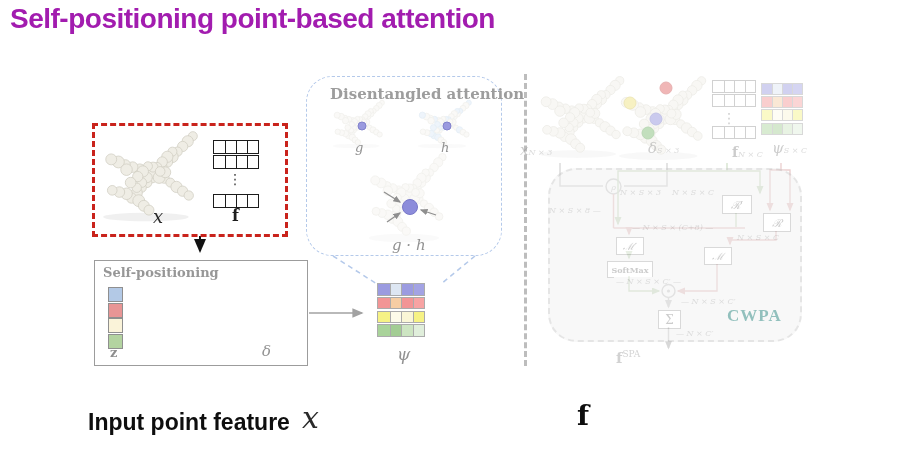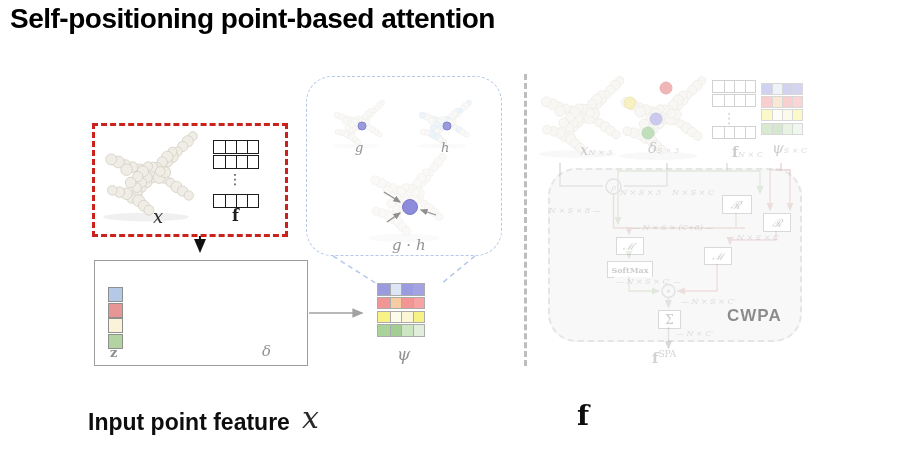--- a/index.html
+++ b/index.html
@@ -2,36 +2,36 @@
 <html style="--red-dash: #c9231c; --blue-dash: #b4c9ea;"><head>
 <meta charset="utf-8">
 <style>
   html,body{margin:0;padding:0;background:#fff;}
   .canvas{position:relative;width:915px;height:453px;background:#ffffff;overflow:hidden;
           font-family:"Liberation Sans",sans-serif;}
   .abs{position:absolute;}
   svg.art{position:absolute;left:0;top:0;z-index:1;}
   .lbl{position:absolute;z-index:3;white-space:nowrap;}
   .serif{font-family:"DejaVu Serif",serif;}
-  .page-title{left:10px;top:3px;font-size:28px;font-weight:bold;color:#000000;letter-spacing:-0.5px;}
+  .page-title{left:10px;top:3px;font-size:28px;font-weight:bold;color:#a21caf;letter-spacing:-0.5px;}
   
   .red-box{left:92px;top:123px;width:190px;height:108px;border:3px dashed var(--red-dash);z-index:2;}
   .sp-box{left:94px;top:260px;width:212px;height:104px;border:1.5px solid #9c9c9c;background:#fff;z-index:2;}
   .sp-title{left:103px;top:265px;font-weight:bold;font-size:13px;color:#979797;z-index:3;}
   .dis-box{left:306px;top:76px;width:194px;height:178px;border:1.6px dashed var(--blue-dash);border-radius:26px;z-index:2;}
   .dis-title{left:330px;top:85px;font-weight:bold;font-size:15px;color:#9d9d9d;z-index:3;}
   .math{font-family:"DejaVu Serif",serif;font-style:italic;color:#2a2a2a;}
   .math-gray{font-family:"DejaVu Serif",serif;font-style:italic;color:#929292;}
   .divider{left:524px;top:74px;width:0;height:292px;border-left:3px dashed #bdbdbd;z-index:2;}
   .fade{position:absolute;left:0;top:0;width:915px;height:453px;opacity:0.45;z-index:2;pointer-events:none;}
   .cwpa-box{left:548px;top:168px;width:250px;height:170px;background:#f0f0f0;border:2px dashed #c6c6c6;border-radius:28px;}
   .node{position:absolute;background:#fff;border:1.5px solid #adadad;display:flex;align-items:center;justify-content:center;
         font-family:"DejaVu Serif",serif;font-style:italic;color:#8f8f8f;z-index:3;}
   .dim{position:absolute;font-family:"DejaVu Serif",serif;font-style:italic;font-size:8px;color:#b2b2b2;white-space:nowrap;z-index:3;}
-  .cwpa-title{left:727px;top:306px;font-family:Liberation Sans, sans-serif;font-weight:bold;font-size:17px;color:#000000;letter-spacing:1px;z-index:3;}
+  .cwpa-title{left:727px;top:306px;font-family:Liberation Serif, serif;font-weight:bold;font-size:17px;color:#0f766e;letter-spacing:1px;z-index:3;}
   .foot{font-weight:bold;font-size:23px;color:#0e0e0e;}
   .strip{position:absolute;display:flex;z-index:3;}
   .strip .cell{box-sizing:border-box;}
   .vdots{position:absolute;z-index:3;color:#444;font-size:14px;line-height:1;}
   .sub{font-style:italic;font-size:8px;color:#b0b0b0;font-family:"DejaVu Serif",serif;}
 </style>
 </head>
 <body>
 
 <div class="canvas">
@@ -526,30 +526,32 @@
       <div class="strip" style="left: 213px; top: 194px; border: 1.5px solid rgb(28, 28, 28);">
         <div class="cell" style="width: 11px; height: 12px; background: rgb(255, 255, 255);"></div>
         <div class="cell" style="width: 11px; height: 12px; background: rgb(255, 255, 255); border-left: 1.5px solid rgb(28, 28, 28);"></div>
         <div class="cell" style="width: 11px; height: 12px; background: rgb(255, 255, 255); border-left: 1.5px solid rgb(28, 28, 28);"></div>
         <div class="cell" style="width: 11px; height: 12px; background: rgb(255, 255, 255); border-left: 1.5px solid rgb(28, 28, 28);"></div>
       </div>
     </div>
   <div class="vdots" style="left:228px;top:172px;">⋮</div>
 
   <div class="abs sp-box"></div>
+  <div class="lbl sp-title serif">Self-positioning</div>
   <div id="z-squares">
       <div class="abs" style="left: 108px; top: 287px; width: 13px; height: 13px; background: rgb(179, 201, 230); border: 1.5px solid rgb(143, 143, 143); z-index: 3;"></div>
       <div class="abs" style="left: 108px; top: 302.5px; width: 13px; height: 13px; background: rgb(232, 149, 149); border: 1.5px solid rgb(143, 143, 143); z-index: 3;"></div>
       <div class="abs" style="left: 108px; top: 318px; width: 13px; height: 13px; background: rgb(250, 243, 217); border: 1.5px solid rgb(143, 143, 143); z-index: 3;"></div>
       <div class="abs" style="left: 108px; top: 333.5px; width: 13px; height: 13px; background: rgb(179, 211, 160); border: 1.5px solid rgb(143, 143, 143); z-index: 3;"></div>
     </div>
   <div class="lbl serif" style="left:110px;top:345px;font-size:13px;font-weight:bold;color:#8f8f8f;">z</div>
   <div class="lbl math-gray" style="left:262px;top:342px;font-size:15px;">δ</div>
 
   <div class="abs dis-box"></div>
+  <div class="lbl dis-title serif">Disentangled attention</div>
   <div class="lbl math-gray" style="left:355px;top:140px;font-size:13px;">g</div>
   <div class="lbl math-gray" style="left:441px;top:140px;font-size:13px;">h</div>
   <div class="lbl math-gray" style="left:392px;top:236px;font-size:15px;">g · h</div>
 
   <div id="psi-grid">
       <div class="strip" style="left: 377px; top: 283px; border: 1.5px solid rgb(171, 171, 171);">
         <div class="cell" style="width: 11.5px; height: 10.5px; background: rgb(155, 155, 224);"></div>
         <div class="cell" style="width: 11.5px; height: 10.5px; background: rgb(221, 230, 242); border-left: 1.5px solid rgb(171, 171, 171);"></div>
         <div class="cell" style="width: 11.5px; height: 10.5px; background: rgb(155, 155, 224); border-left: 1.5px solid rgb(171, 171, 171);"></div>
         <div class="cell" style="width: 11.5px; height: 10.5px; background: rgb(163, 163, 228); border-left: 1.5px solid rgb(171, 171, 171);"></div>
@@ -571,21 +573,21 @@
         <div class="cell" style="width: 11.5px; height: 10.5px; background: rgb(163, 205, 148); border-left: 1.5px solid rgb(171, 171, 171);"></div>
         <div class="cell" style="width: 11.5px; height: 10.5px; background: rgb(205, 229, 194); border-left: 1.5px solid rgb(171, 171, 171);"></div>
         <div class="cell" style="width: 11.5px; height: 10.5px; background: rgb(224, 238, 219); border-left: 1.5px solid rgb(171, 171, 171);"></div>
       </div>
     </div>
   <div class="lbl math-gray" style="left:397px;top:344px;font-size:17px;">ψ</div>
 
   <div class="abs divider"></div>
 
   <div class="fade">
-    <div class="lbl" style="left:580px;top:141px;">
+    <div class="lbl" style="left:520px;top:141px;">
       <span class="math-gray" style="font-size:15px;">x</span><span class="sub">N × 3</span>
     </div>
     <div class="lbl" style="left:648px;top:139px;">
       <span class="math-gray" style="font-size:15px;">δ</span><span class="sub">S × 3</span>
     </div>
     <div class="lbl" style="left:732px;top:143px;">
       <span class="serif" style="font-size:14px;font-weight:bold;color:#909090;">f</span><span class="sub">N × C</span>
     </div>
     <div class="lbl" style="left:772px;top:139px;">
       <span class="math-gray" style="font-size:15px;">ψ</span><span class="sub">S × C</span>
@@ -650,21 +652,21 @@
     <div class="dim" style="left:620px;top:188px;">N × S × 3</div>
     <div class="dim" style="left:672px;top:188px;">N × S × C</div>
     <div class="dim" style="left:549px;top:206px;">N × S × 8 —</div>
     <div class="dim" style="left:630px;top:223px;background:#f0f0f0;padding:0 2px;">— N × S × (C+8) —</div>
     <div class="dim" style="left:737px;top:233px;">N × S × C</div>
     <div class="dim" style="left:614px;top:277px;background:#f0f0f0;padding:0 2px;">— N × S × C′ —</div>
     <div class="dim" style="left:681px;top:297px;">— N × S × C′</div>
     <div class="dim" style="left:676px;top:329px;">— N × C′</div>
     <div class="lbl cwpa-title">CWPA</div>
 
-    <div class="lbl" style="left:652px;top:349px;">
+    <div class="lbl" style="left:616px;top:349px;">
       <span class="serif" style="font-size:15px;font-weight:bold;color:#9d9d9d;">f</span><sup class="serif" style="font-size:9px;color:#9d9d9d;">SPA</sup>
     </div>
   </div>
 
   <div class="lbl foot" style="left:88px;top:409px;">Input point feature</div>
   <div class="lbl math" style="left:302px;top:400px;font-size:30px;">x</div>
   <div class="lbl serif" style="left:577px;top:399px;font-size:28px;font-weight:bold;color:#0e0e0e;">f</div>
 
 </div>
 

